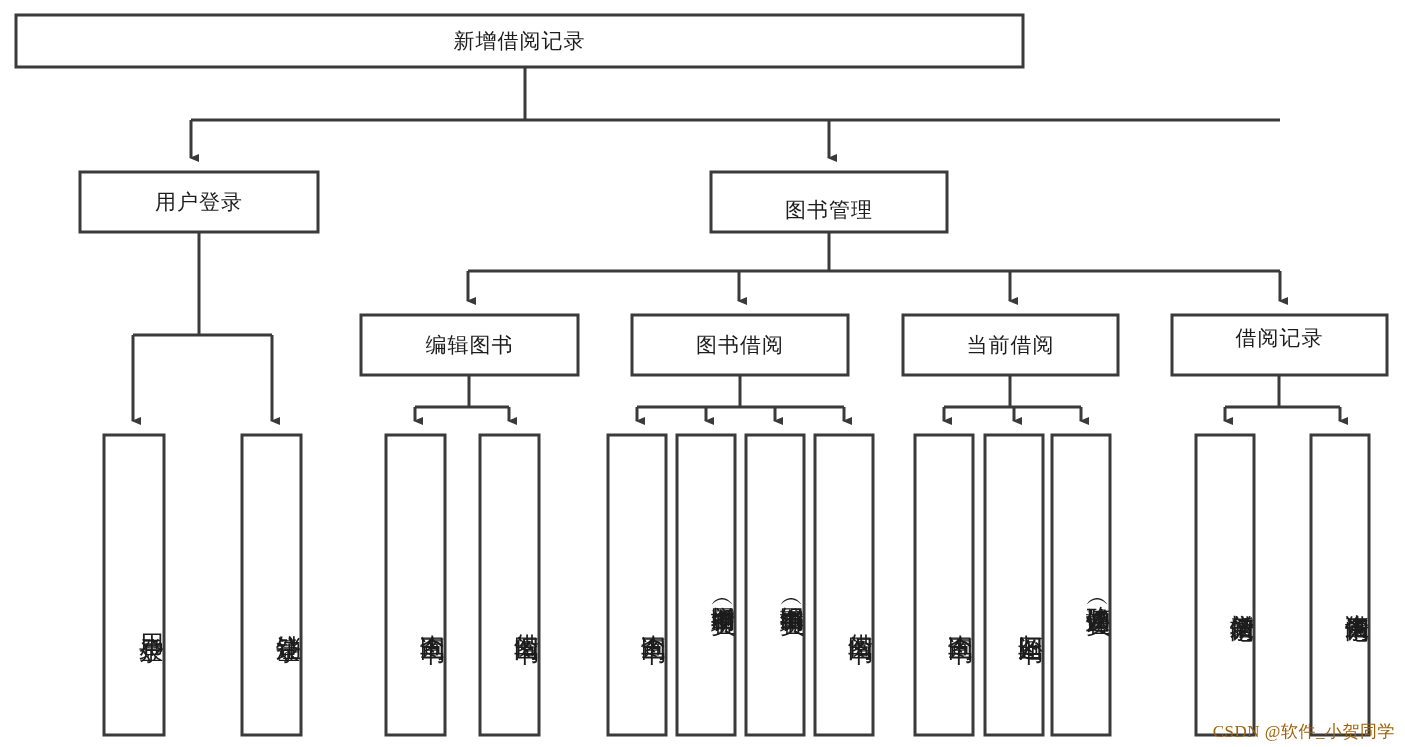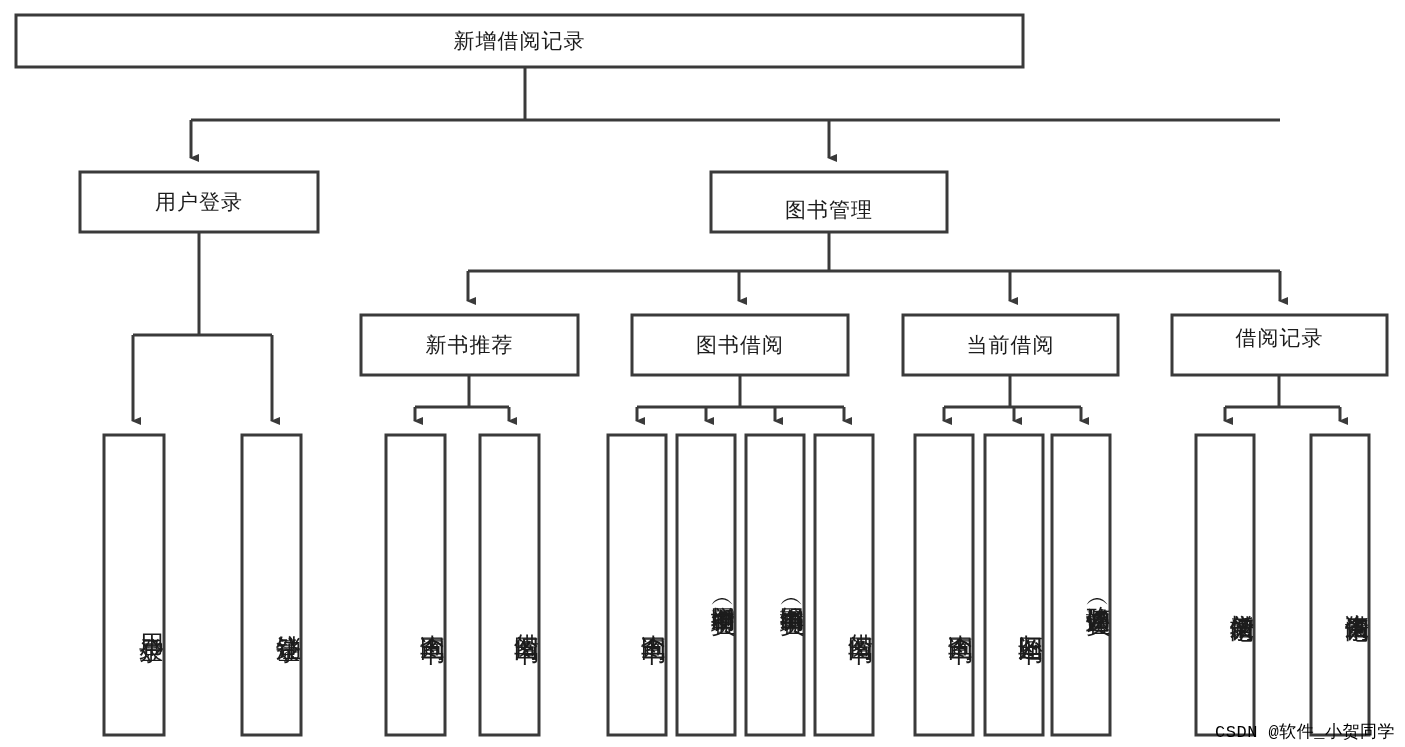--- a/index.html
+++ b/index.html
@@ -29,22 +29,22 @@
     align-items:flex-start;
     justify-content:center;
     padding-top:6px;
   }
   .v-label.tall{font-size:24px;letter-spacing:1px;}
   .watermark{
     position:absolute;
     right:10px;
     bottom:4px;
     font-size:17px;
-    color:#000000;
-    font-family:Liberation Mono, monospace;
+    color:#a16207;
+    font-family:Liberation Serif, serif;
     letter-spacing:0.5px;
     white-space:nowrap;
   }
 </style>
 </head>
 <body>
 
 <div id="diagram-root">
 
   <svg id="tree" viewBox="0 0 1405 747">
@@ -131,21 +131,21 @@
     <rect class="nodebox" x="1052" y="435" width="58" height="300"></rect>
     <rect class="nodebox" x="1196" y="435" width="58" height="300"></rect>
     <rect class="nodebox" x="1311" y="435" width="58" height="300"></rect>
   </svg>
 
   <div class="nodelabel h-label" style="left:16px;top:15px;width:1007px;height:52px;">新增借阅记录</div>
 
   <div class="nodelabel h-label" style="left:80px;top:172px;width:238px;height:60px;">用户登录</div>
   <div class="nodelabel h-label" style="left:711px;top:172px;width:236px;height:76px;">图书管理</div>
 
-  <div class="nodelabel h-label" style="left:361px;top:315px;width:217px;height:60px;">新书推荐</div>
+  <div class="nodelabel h-label" style="left:361px;top:315px;width:217px;height:60px;">编辑图书</div>
   <div class="nodelabel h-label" style="left:632px;top:315px;width:216px;height:60px;">图书借阅</div>
   <div class="nodelabel h-label" style="left:903px;top:315px;width:215px;height:60px;border-radius:6px;">当前借阅</div>
   <div class="nodelabel h-label" style="left:1172px;top:315px;width:215px;height:45px;">借阅记录</div>
 
   <div class="nodelabel v-label" style="left:104px;top:495px;width:60px;height:240px;">用户登录</div>
   <div class="nodelabel v-label" style="left:242px;top:495px;width:59px;height:240px;">注销登录</div>
   <div class="nodelabel v-label" style="left:386px;top:495px;width:59px;height:240px;">查询图书</div>
   <div class="nodelabel v-label" style="left:480px;top:495px;width:59px;height:240px;">借阅图书</div>
   <div class="nodelabel v-label" style="left:608px;top:495px;width:58px;height:240px;">查询图书</div>
   <div class="nodelabel v-label tall" style="left:677px;top:441px;width:58px;height:294px;">新增图书（管理员）</div>

